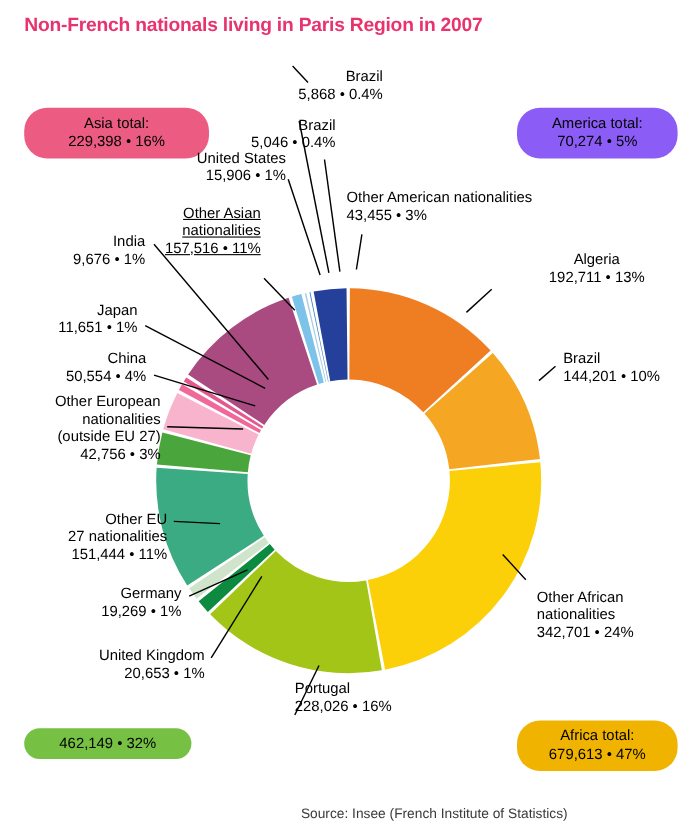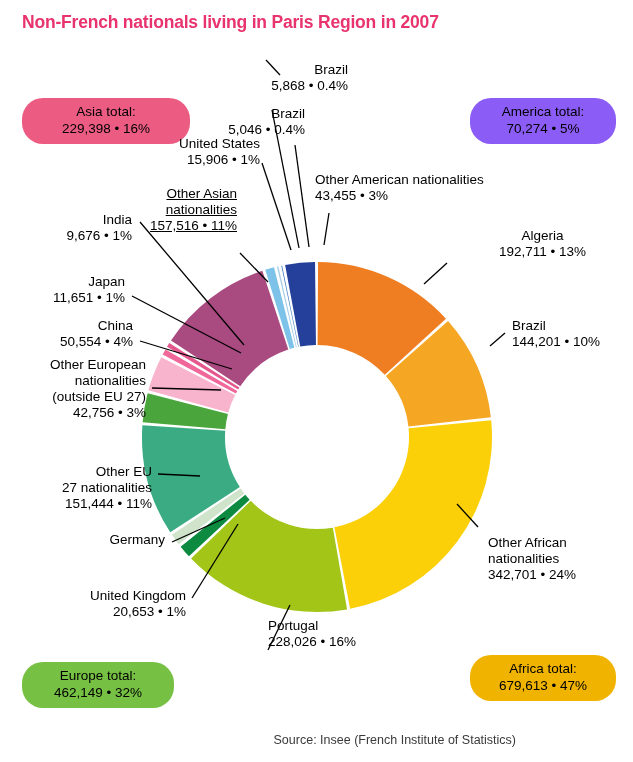--- a/index.html
+++ b/index.html
@@ -144,21 +144,20 @@
     <div>Asia total:</div>
     <div>229,398 • 16%</div>
   </div>
 
   <div class="total-box" id="box-america" style="left: 470px; top: 98px; width: 146px; background: #8b5cf6;">
     <div>America total:</div>
     <div>70,274 • 5%</div>
   </div>
 
   <div class="total-box" id="box-europe" style="left: 22px; top: 662px; width: 152px; background: rgb(118, 192, 68);">
-    <div>Europe total:</div>
     <div>462,149 • 32%</div>
   </div>
 
   <div class="total-box" id="box-africa" style="left: 470px; top: 655px; width: 146px; background: rgb(240, 180, 0);">
     <div>Africa total:</div>
     <div>679,613 • 47%</div>
   </div>
 
   <div class="callout center" style="left:188px; top:62px; width:160px;">
     <div>Brazil</div>
@@ -209,20 +208,21 @@
   </div>
 
   <div class="callout left" style="left:0px; top:464px; width:152px;">
     <div>Other EU</div>
     <div>27 nationalities</div>
     <div>151,444 • 11%</div>
   </div>
 
   <div class="callout left" style="left:0px; top:532px; width:165px;">
     <div>Germany</div>
+    <div>19,269 • 1%</div>
   </div>
 
   <div class="callout left" style="left:0px; top:588px; width:186px;">
     <div>United Kingdom</div>
     <div>20,653 • 1%</div>
   </div>
 
   <div class="callout right" style="left:268px; top:618px; width:200px;">
     <div>Portugal</div>
     <div>228,026 • 16%</div>

